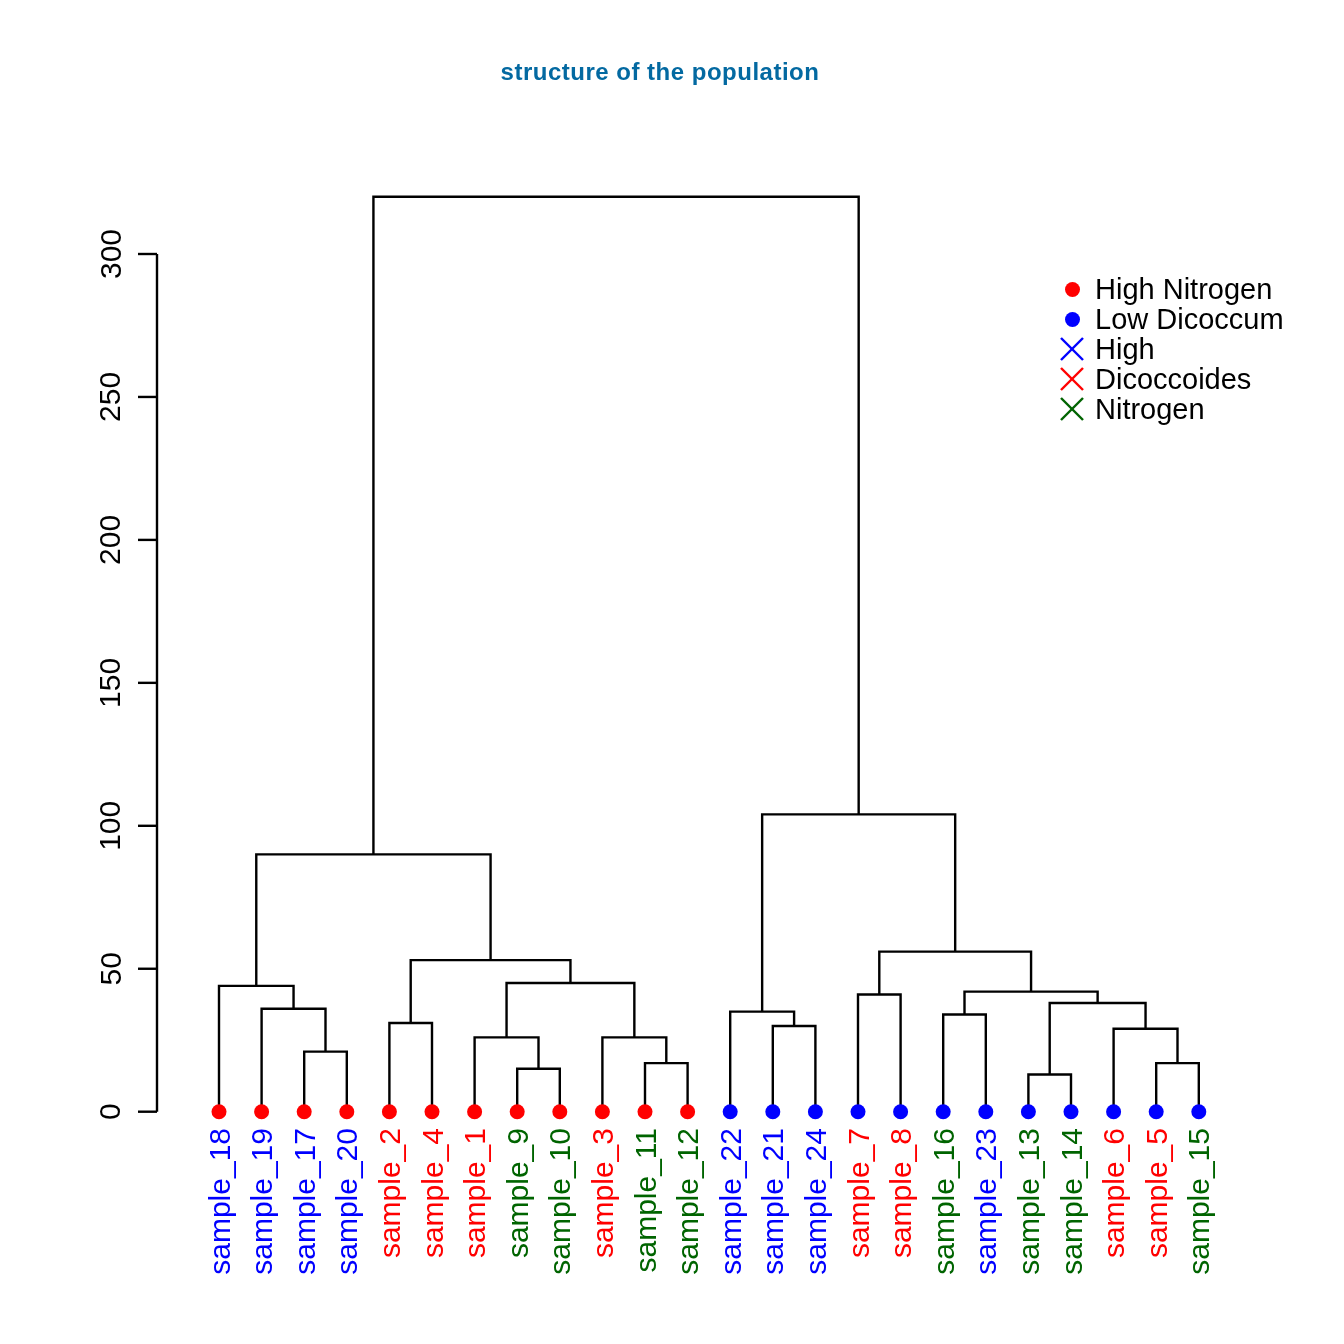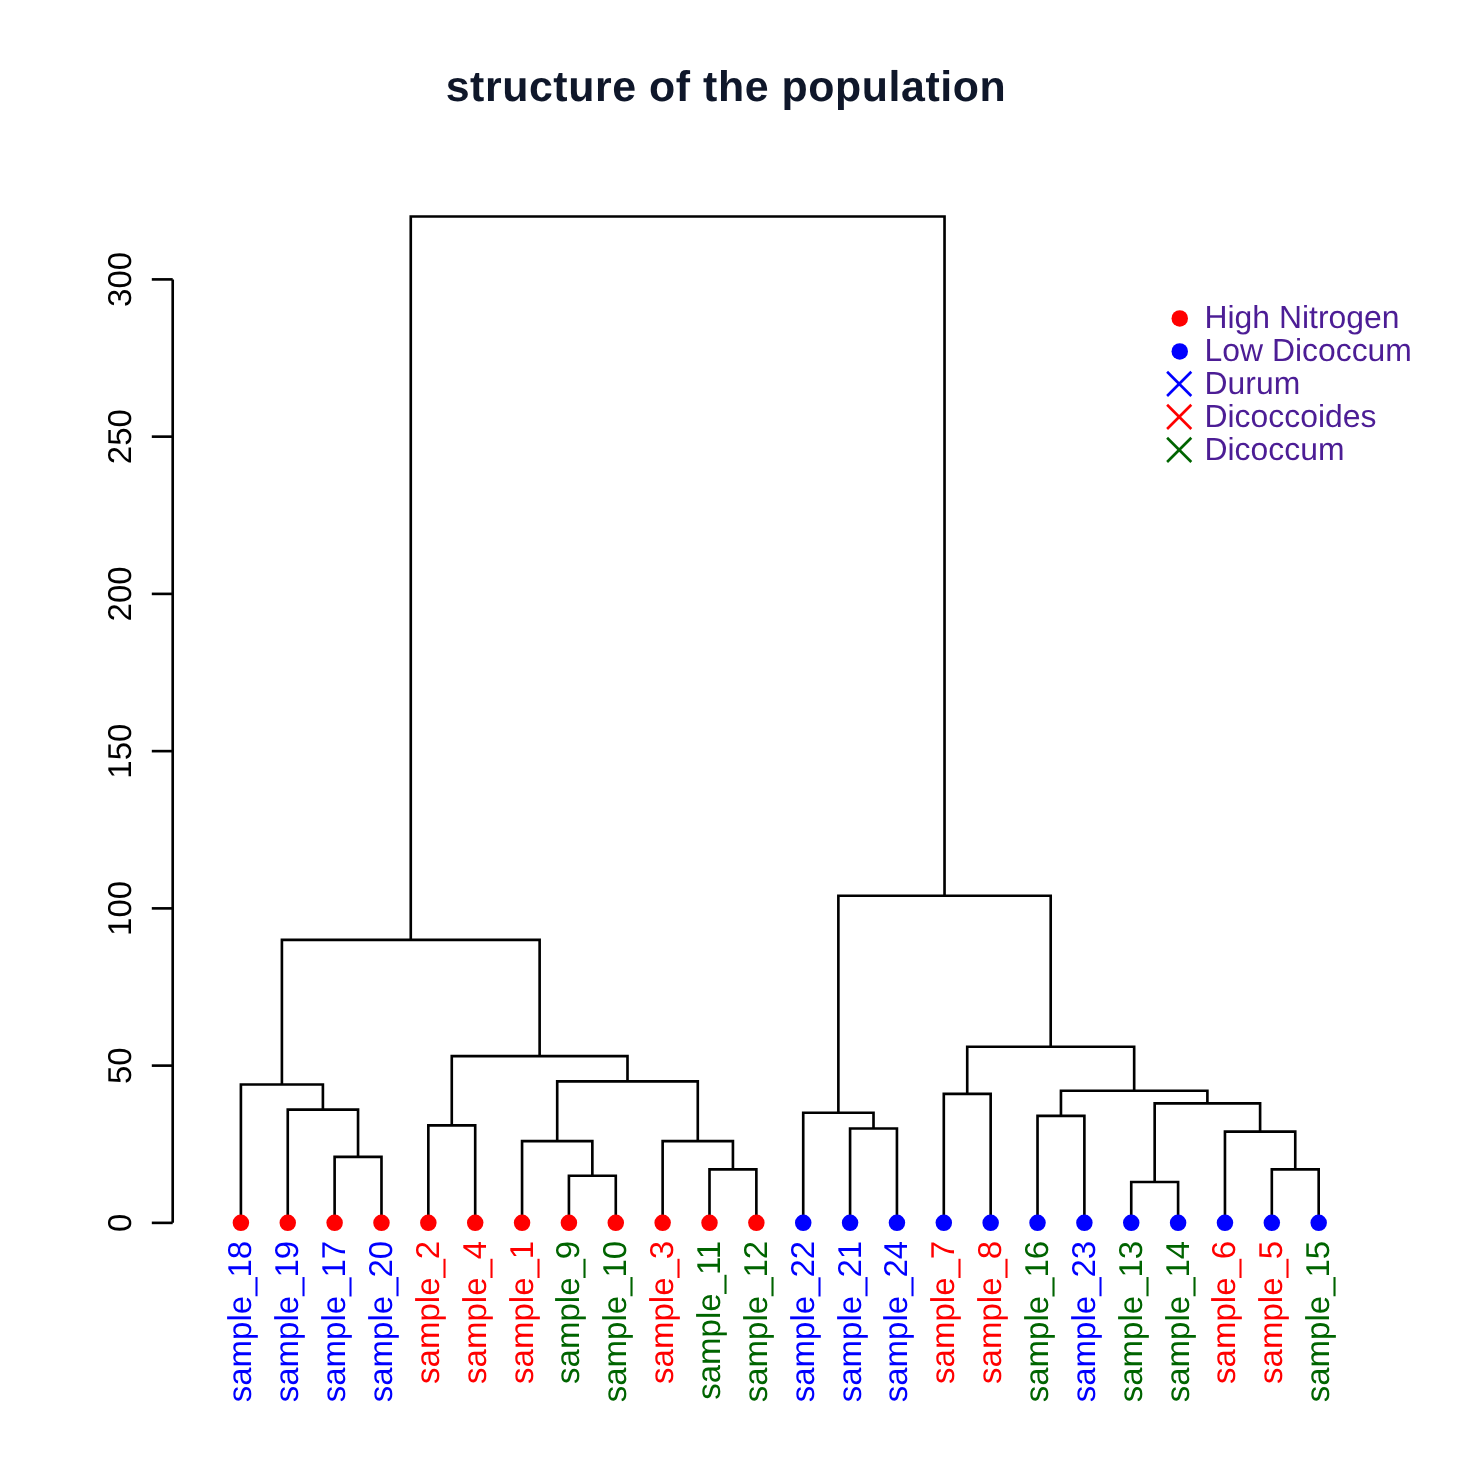--- a/index.html
+++ b/index.html
@@ -10,23 +10,23 @@
     font-family: "Liberation Sans", sans-serif;
     overflow: hidden;
     position: relative;
   }
   #chart-title {
     position: absolute;
     left: 150px;
     top: 58px;
     width: 1020px;
     text-align: center;
-    font-size: 39px;
+    font-size: 24px;
     font-weight: bold;
-    color: #0f172a;
+    color: #0369a1;
     letter-spacing: 0.5px;
   }
   #plot-svg {
     position: absolute;
     left: 0;
     top: 0;
   }
   #plot-svg text {
     font-family: "Liberation Sans", sans-serif;
   }
@@ -45,21 +45,21 @@
     width: 28px;
     height: 28px;
     display: flex;
     align-items: center;
     justify-content: center;
     margin-right: 9px;
     flex: 0 0 28px;
   }
   .legend-label {
     font-size: 29px;
-    color: #4c1d95;
+    color: #000000;
     line-height: 30px;
   }
   .legend-dot {
     width: 15px;
     height: 15px;
     border-radius: 50%;
   }
 </style>
 </head>
 <body>
@@ -168,33 +168,33 @@
       </span>
     <span class="legend-label">Low Dicoccum</span>
   </div>
   <div class="legend-row">
     <span class="legend-sym">
         <svg width="26" height="26">
           <line x1="2" y1="2" x2="24" y2="24" stroke="#0000ff" stroke-width="2.4"></line>
           <line x1="24" y1="2" x2="2" y2="24" stroke="#0000ff" stroke-width="2.4"></line>
         </svg>
       </span>
-    <span class="legend-label">Durum</span>
+    <span class="legend-label">High</span>
   </div>
   <div class="legend-row">
     <span class="legend-sym">
         <svg width="26" height="26">
           <line x1="2" y1="2" x2="24" y2="24" stroke="#ff0000" stroke-width="2.4"></line>
           <line x1="24" y1="2" x2="2" y2="24" stroke="#ff0000" stroke-width="2.4"></line>
         </svg>
       </span>
     <span class="legend-label">Dicoccoides</span>
   </div>
   <div class="legend-row">
     <span class="legend-sym">
         <svg width="26" height="26">
           <line x1="2" y1="2" x2="24" y2="24" stroke="#006400" stroke-width="2.4"></line>
           <line x1="24" y1="2" x2="2" y2="24" stroke="#006400" stroke-width="2.4"></line>
         </svg>
       </span>
-    <span class="legend-label">Dicoccum</span>
+    <span class="legend-label">Nitrogen</span>
   </div>
 </div>
 
 </body></html>

